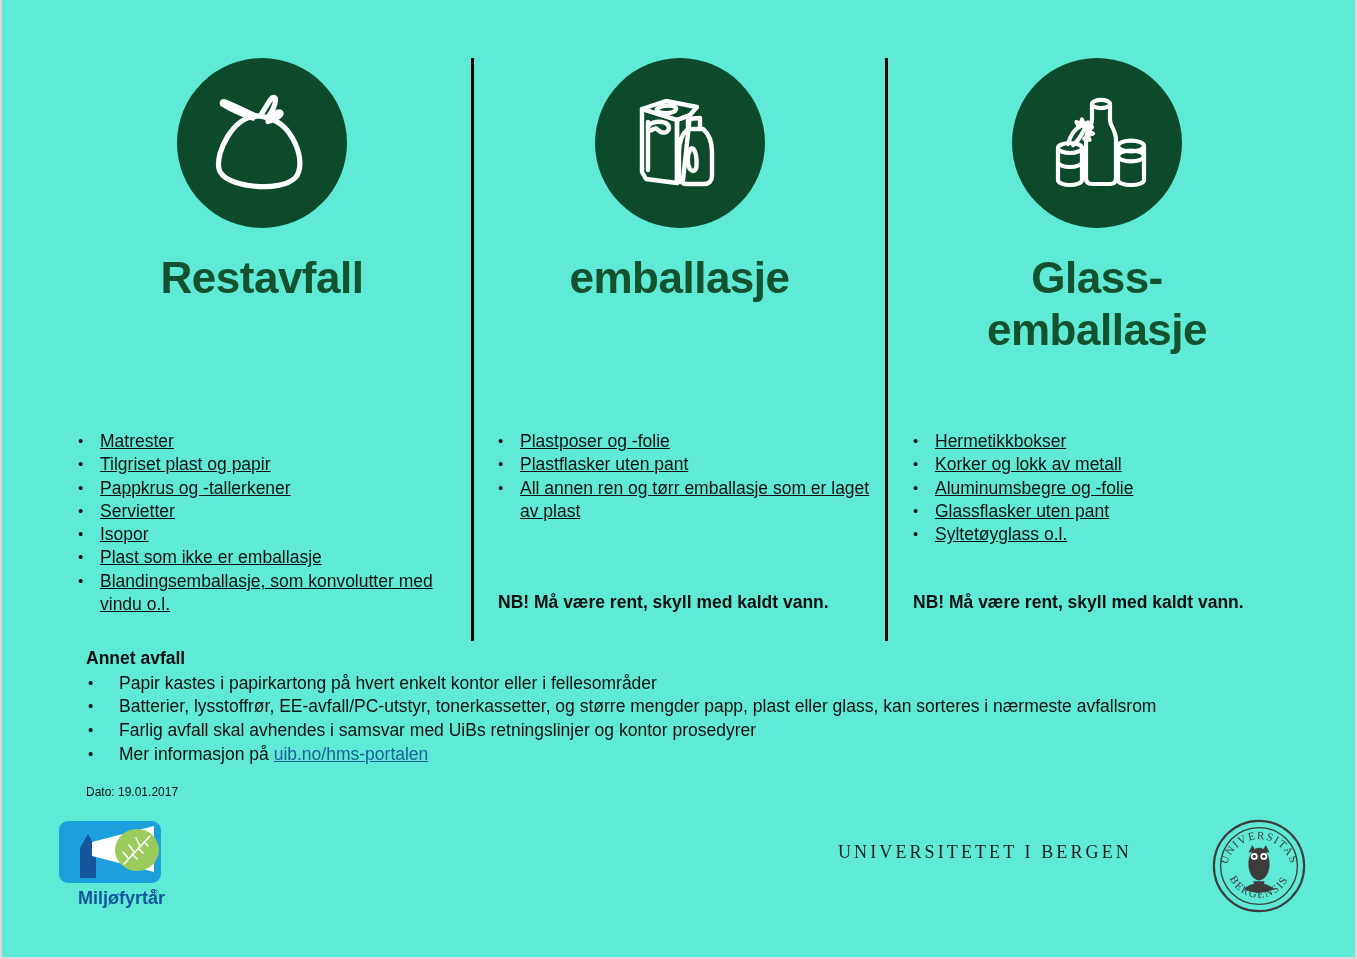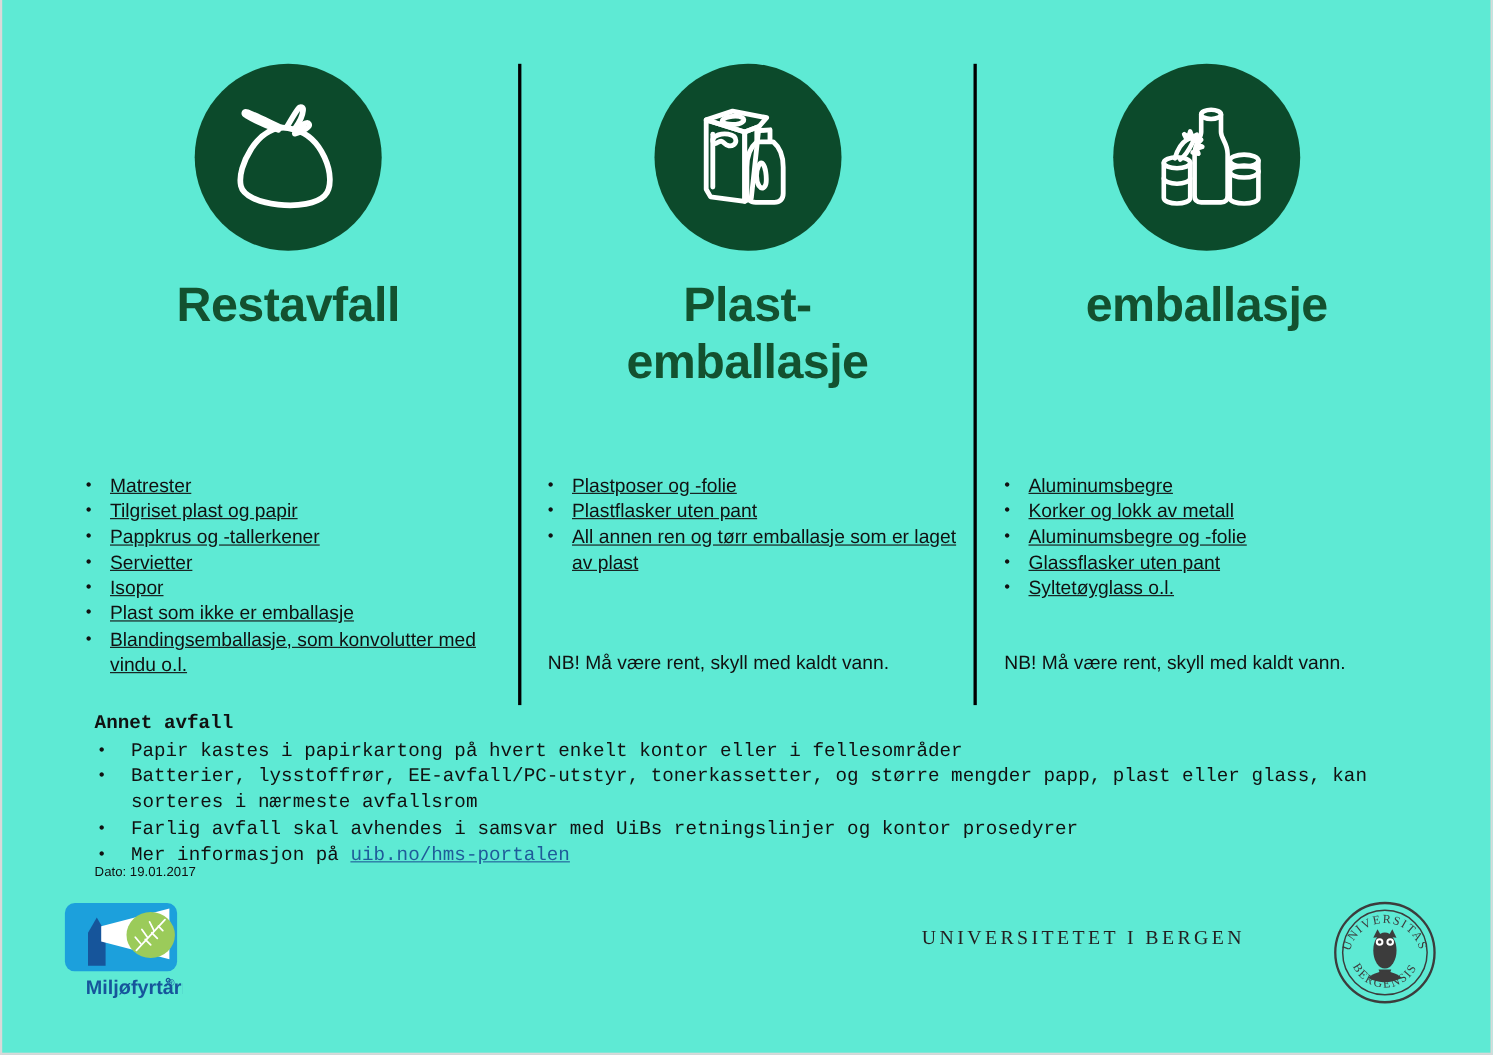--- a/index.html
+++ b/index.html
@@ -109,33 +109,32 @@
     top: -1px;
     font-size: 15px;
     color: #111111;
   }
   .nb {
     position: absolute;
     top: 592px;
     left: 16px;
     right: 0;
     font-size: 17.5px;
-    font-weight: normal;
+    font-weight: bold;
     color: #111111;
   }
 
   
   .other {
     position: absolute;
     left: 84px;
     top: 647px;
     width: 1180px;
     font-size: 17.5px;
     line-height: 23.5px;
-    font-family: Liberation Mono, monospace;
   }
   .other-title {
     font-weight: bold;
     font-size: 17.5px;
     margin: 0 0 1px 0;
   }
   .other ul {
     margin: 0;
     padding: 0;
     list-style: none;
@@ -243,21 +242,20 @@
             <path d="M29 40 L29 88"></path>
 
             <path d="M69 47 L69 37 L81 36 L81 46"></path>
             <path d="M69 47 C63 52 60 60 60 70 L60 94 C60 99 63 102 68 102 L85 102 C90 102 93 99 93 94 L93 70 C93 60 90 52 84 47 Z"></path>
 
             <path d="M71 68 C68 74 68 82 71 87 C73.5 90.5 77 89 77.5 84 C78 78 77 70 74.5 67 C73 65.4 71.8 66.3 71 68 Z"></path>
           </svg>
         </div>
       </div>
       <div class="heading">
-        <span>Plast-</span>
         <span>emballasje</span>
       </div>
       <div class="bullets">
         <ul>
           <li>Plastposer og -folie</li>
           <li>Plastflasker uten pant</li>
           <li>All annen ren og tørr emballasje som er laget av plast</li>
         </ul>
       </div>
       <div class="nb">NB! Må være rent, skyll med kaldt vann.</div>
@@ -280,25 +278,26 @@
 
             <path d="M82 74 L82 98 C82 101 88 103 95 103 C102 103 108 101 108 98 L108 74"></path>
             <ellipse cx="95" cy="74" rx="13" ry="5.4"></ellipse>
             <path d="M82 64 L82 74"></path>
             <path d="M108 64 L108 74"></path>
             <ellipse cx="95" cy="64" rx="13" ry="5.4"></ellipse>
           </svg>
         </div>
       </div>
       <div class="heading">
+        <span>Glass-</span>
         <span>emballasje</span>
       </div>
       <div class="bullets">
         <ul>
-          <li>Aluminumsbegre</li>
+          <li>Hermetikkbokser</li>
           <li>Korker og lokk av metall</li>
           <li>Aluminumsbegre og -folie</li>
           <li>Glassflasker uten pant</li>
           <li>Syltetøyglass o.l.</li>
         </ul>
       </div>
       <div class="nb">NB! Må være rent, skyll med kaldt vann.</div>
     </div>
 
   </div>

